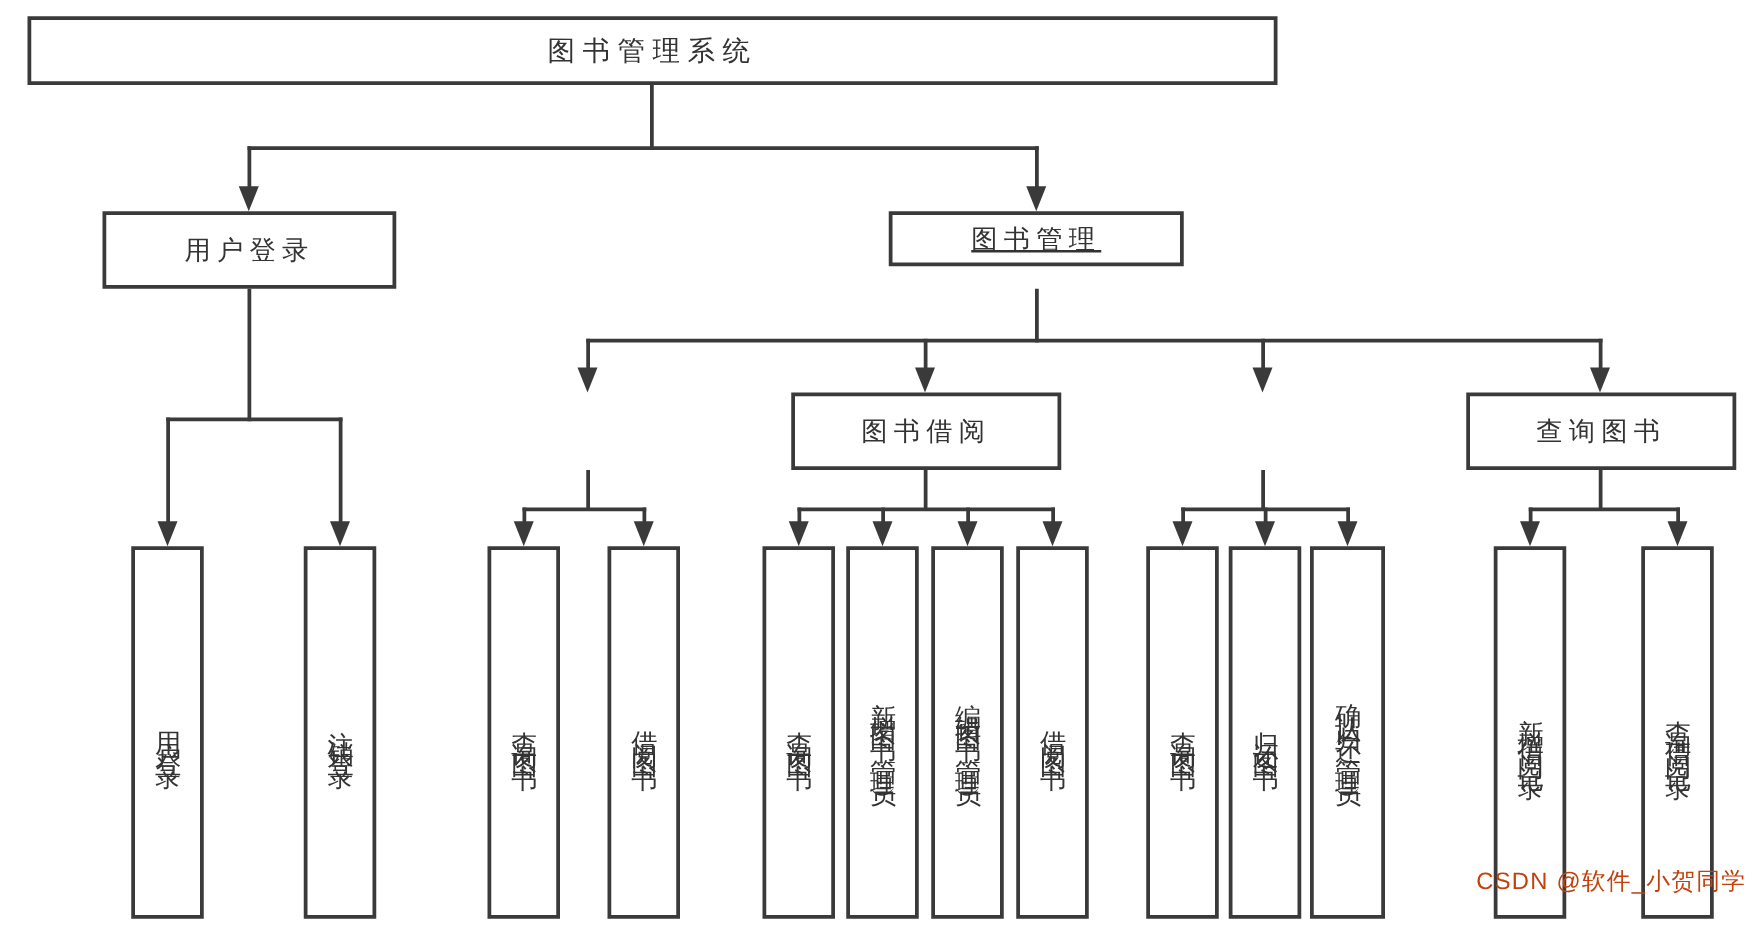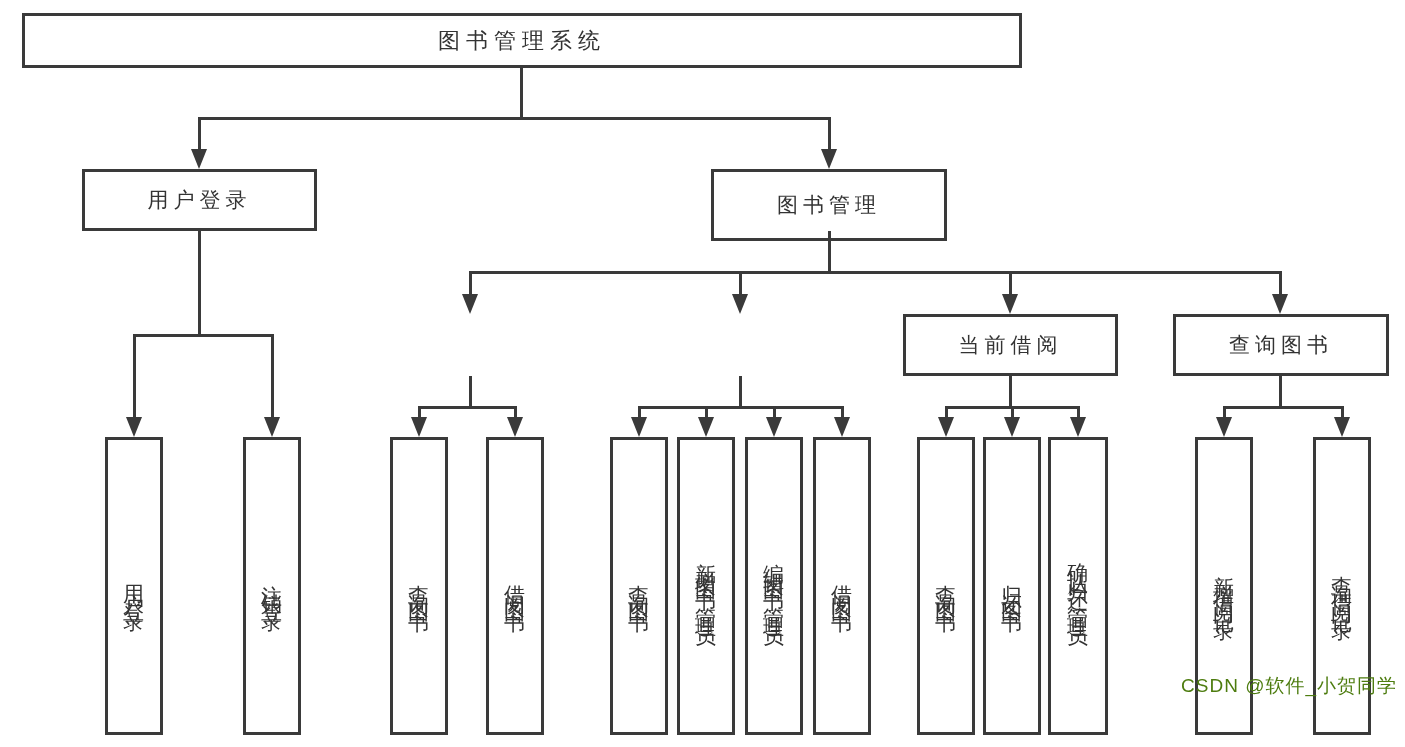--- a/index.html
+++ b/index.html
@@ -36,40 +36,40 @@
   .arrowhead {
     position: absolute;
     width: 0; height: 0;
     border-left: 8px solid transparent;
     border-right: 8px solid transparent;
     border-top: 20px solid #3a3a3a;
   }
 
   .watermark {
     position: absolute;
-    top: 673px;
+    top: 692px;
     right: 8px;
     font-size: 19px;
-    color: #4d7c0f;
+    color: #c2410c;
     letter-spacing: 1px;
     z-index: 5;
     white-space: nowrap;
   }
 </style>
 </head>
 <body>
 
 <div id="stage">
 
   <div class="box root-label" style="left:22px; top:13px; width:1000px; height:55px;">图书管理系统</div>
 
   <div class="box hlabel" style="left:82px; top:169px; width:235px; height:62px;">用户登录</div>
-  <div class="box hlabel" style="left:711px; top:169px; width:236px; height:72px;">图书管理</div>
+  <div class="box hlabel" style="left:711px; top:169px; width:236px; height:44px;text-decoration:underline;">图书管理</div>
 
-  <div class="box hlabel" style="left:903px; top:314px; width:215px; height:62px;">当前借阅</div>
+  <div class="box hlabel" style="left:633px; top:314px; width:216px; height:62px;">图书借阅</div>
   <div class="box hlabel" style="left:1173px; top:314px; width:216px; height:62px;">查询图书</div>
 
   <div class="box vbox leaf" style="left:105px;">用户登录</div>
   <div class="box vbox leaf" style="left:243px;">注销登录</div>
 
   <div class="box vbox leaf" style="left:390px;">查询图书</div>
   <div class="box vbox leaf" style="left:486px;">借阅图书</div>
 
   <div class="box vbox leaf" style="left:610px;">查询图书</div>
   <div class="box vbox leaf" style="left:677px;">新增图书（管理员）</div>

